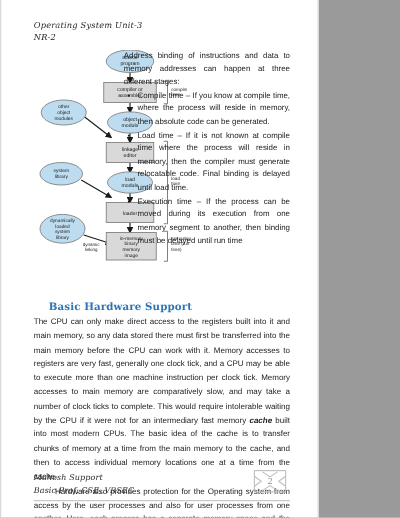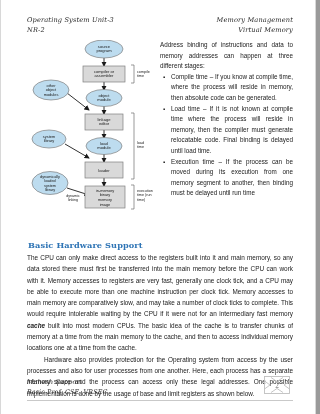--- a/index.html
+++ b/index.html
@@ -9,21 +9,21 @@
   }
   body {
     width: 320px;
     height: 414px;
     overflow: hidden;
     font-family: "Liberation Serif", serif;
   }
 
   .page {
     position: relative;
-    width: 316px;
+    width: 255px;
     height: 414px;
     background: #ffffff;
     box-sizing: border-box;
     border-left: 1px solid #d8d8d8;
     border-right: 1px solid #d8d8d8;
     overflow: hidden;
   }
 
   
   .header {
@@ -103,21 +103,21 @@
     left: 26px;
     right: 22px;
     top: 240px;
   }
   .sec-title {
     font-family: "DejaVu Serif", serif;
     font-size: 8.2px;
     font-weight: bold;
     color: #2E74B5;
     letter-spacing: 0.1px;
-    margin: 0 0 2px 1px;
+    margin: 0 0 2px 12px;
   }
   .body-p {
     font-family: "Liberation Sans", sans-serif;
     font-size: 6.4px;
     line-height: 11.3px;
     color: #1a1a1a;
     text-align: justify;
     margin: 0;
   }
   .body-p.tab { text-indent: 17px; }
@@ -157,24 +157,20 @@
 </style>
 </head>
 <body>
 
 <div class="page">
 
   <div class="header">
     <div class="hdr-left">
       <div>Operating System Unit-3</div>
       <div>NR-2</div>
-    </div>
-    <div class="hdr-right">
-      <div>Memory Management</div>
-      <div>Virtual Memory</div>
     </div>
   </div>
 
   <div class="band">
 
     <div class="diagram">
       <svg class="dg-svg" width="150" height="178" viewBox="0 0 150 178" xmlns="http://www.w3.org/2000/svg">
         <defs>
           <marker id="ah" markerWidth="6" markerHeight="6" refX="5" refY="3" orient="auto">
             <path d="M0,0 L6,3 L0,6 z" fill="#1a1a1a"></path>

